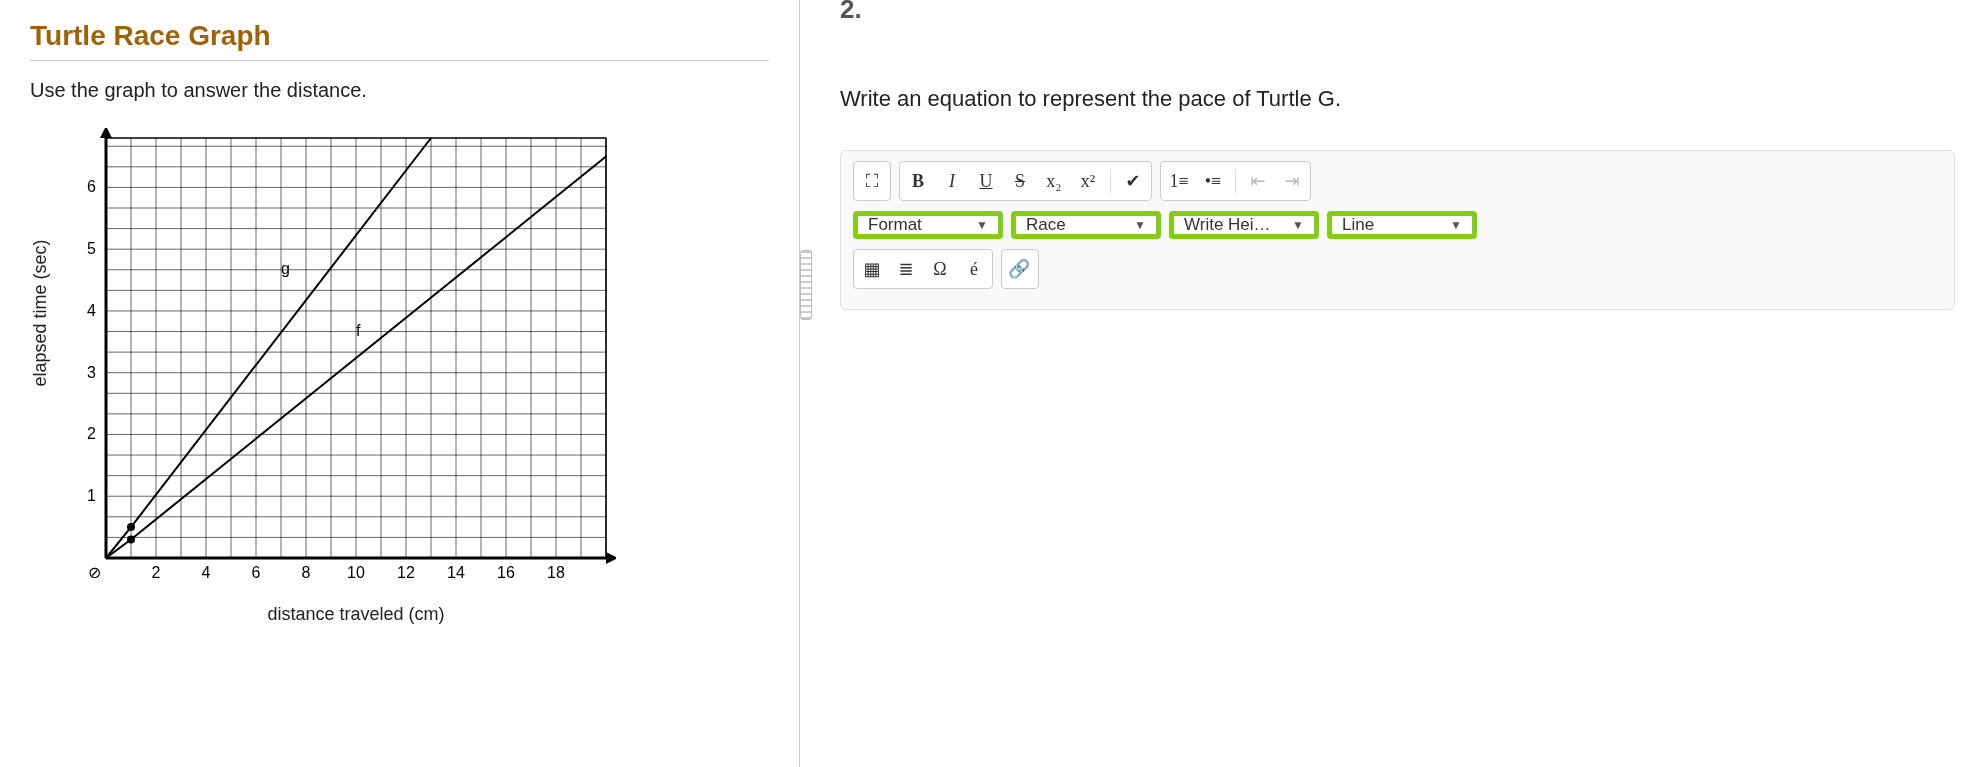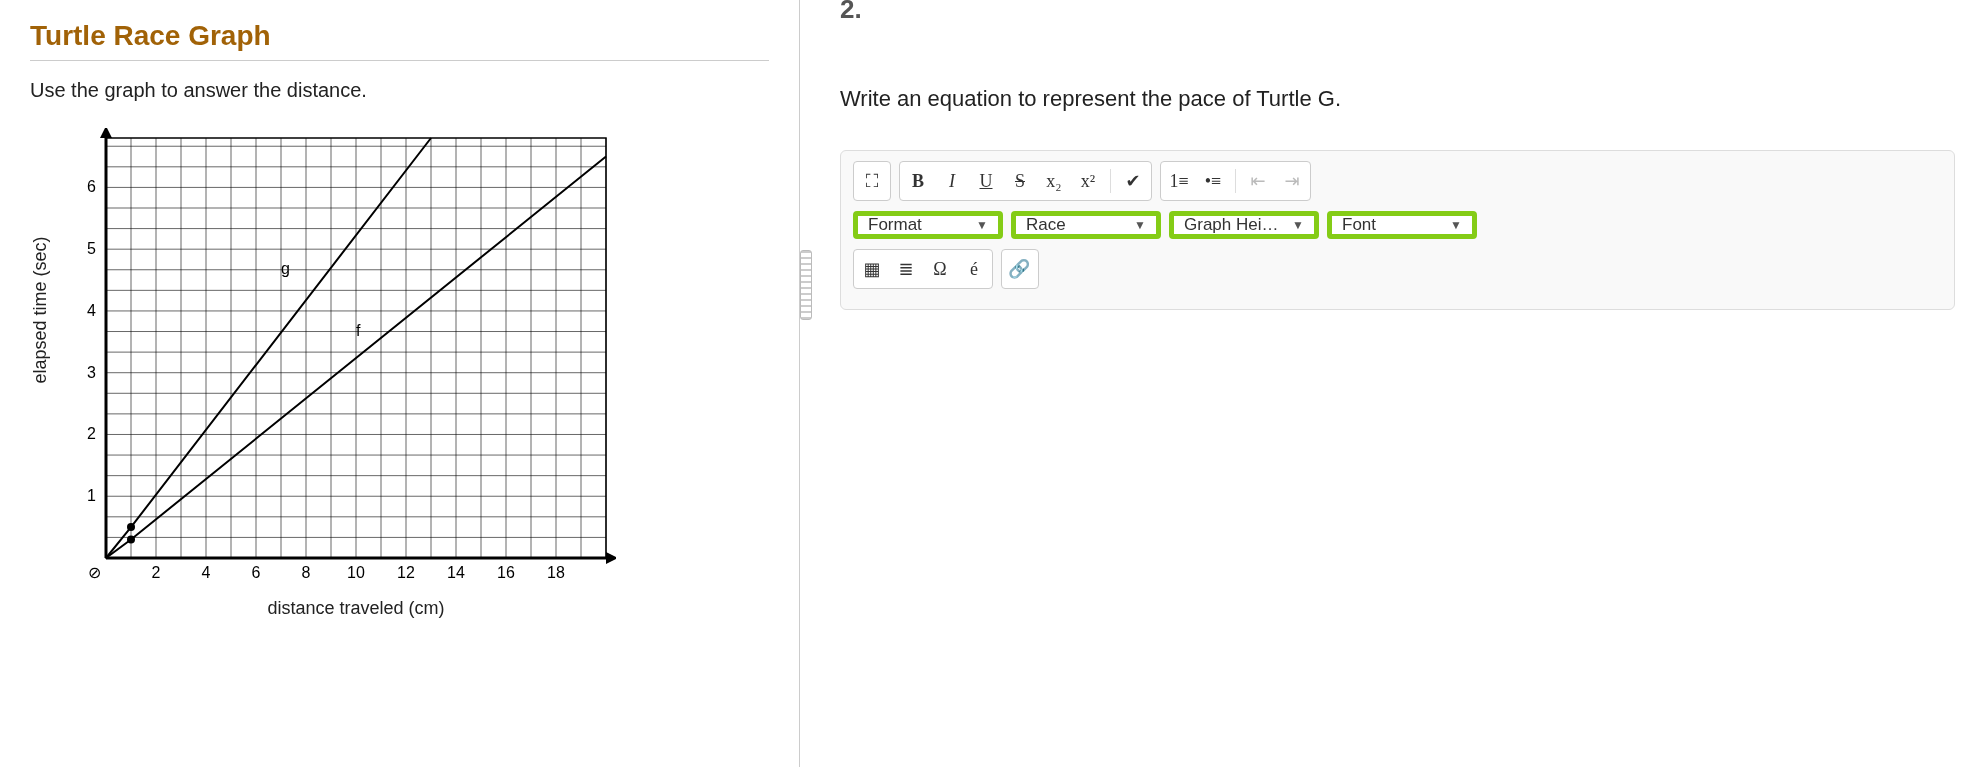--- a/index.html
+++ b/index.html
@@ -6,21 +6,21 @@
   html, body { margin:0; padding:0; font-family: Arial, Helvetica, sans-serif; font-size:16px; color:#222; background:#fff; }
   .page { display:flex; width:1985px; height:767px; position:relative; }
   .left-panel { width:800px; padding:20px 30px; border-right:1px solid #ccc; position:relative; }
   .divider-grip { position:absolute; left:800px; top:250px; width:12px; height:70px; background:repeating-linear-gradient(to bottom,#ccc 0 2px,#fff 2px 6px); border:1px solid #bbb; border-radius:3px; cursor:col-resize; }
   .right-panel { flex:1; padding:20px 30px 0 40px; display:flex; flex-direction:column; position:relative; }
   .title { font-size:28px; font-weight:bold; color:#a16207; margin:0 0 10px 0; padding-bottom:8px; border-bottom:1px solid #ccc; }
   .instr { font-size:20px; margin:18px 0 26px 0; }
   .graph-wrap { display:flex; align-items:center; }
   .ylabel { transform:rotate(-90deg); transform-origin:center; white-space:nowrap; font-size:18px; width:20px; text-align:center; margin-right:6px; }
   .graph-and-xlabel { display:flex; flex-direction:column; align-items:center; }
-  .xlabel { font-size:18px; margin-top:10px; text-align:center; width:100%; }
+  .xlabel { font-size:18px; margin-top:16px; text-align:center; width:100%; }
   .question-num { position:absolute; left:40px; top:-6px; font-size:26px; font-weight:bold; color:#555; }
   .question-text { font-size:22px; margin-top:66px; margin-bottom:20px; }
   .question-area { min-height:130px; }
   .editor-box { border:1px solid #ddd; border-radius:6px; padding:10px 12px; background:#f9f9f9; display:inline-block; }
   .toolbar-row { display:flex; gap:8px; align-items:center; margin-bottom:10px; flex-wrap:wrap; }
   .tb-group { display:flex; align-items:center; border:1px solid #ccc; border-radius:4px; background:#fff; padding:4px 6px; gap:10px; height:40px; }
   .tb-btn { display:inline-flex; align-items:center; justify-content:center; min-width:24px; height:30px; cursor:pointer; font-size:18px; color:#333; font-family:"Times New Roman", serif; }
   .tb-btn.disabled { color:#bbb; cursor:default; }
   .tb-sep { width:1px; height:24px; background:#ddd; }
   .dd { display:flex; align-items:center; justify-content:space-between; border:5px solid #84cc16; border-radius:4px; background:#fff; padding:0 10px; height:28px; width:150px; cursor:pointer; font-size:17px; color:#333; }
@@ -153,25 +153,25 @@
       <div class="toolbar-row">
         <div class="dd">
           <span>Format</span>
           <span class="caret">▼</span>
         </div>
         <div class="dd">
           <span>Race</span>
           <span class="caret">▼</span>
         </div>
         <div class="dd">
-          <span>Graph Hei…</span>
+          <span>Write Hei…</span>
           <span class="caret">▼</span>
         </div>
         <div class="dd">
-          <span>Font</span>
+          <span>Line</span>
           <span class="caret">▼</span>
         </div>
       </div>
 
       <div class="toolbar-row">
         <div class="tb-group">
           <span class="tb-btn">▦</span>
           <span class="tb-btn">≣</span>
           <span class="tb-btn">Ω</span>
           <span class="tb-btn">é</span>

